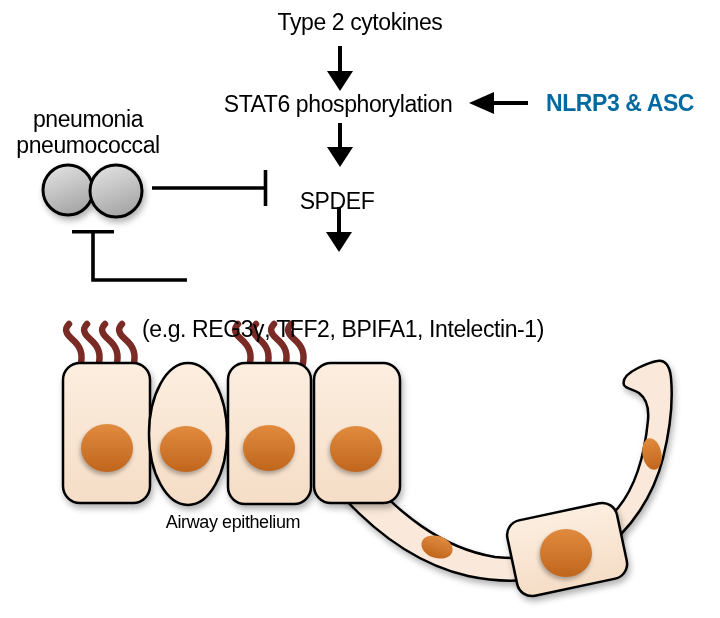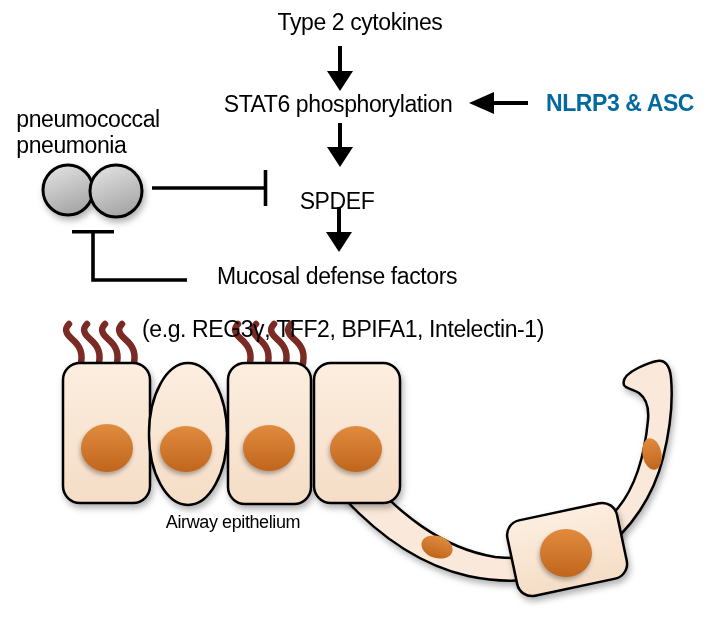--- a/index.html
+++ b/index.html
@@ -3,21 +3,21 @@
 <meta charset="utf-8">
 <style>
   html,body { margin:0; padding:0; background:#ffffff; }
   .stage {
     position:relative; width:720px; height:618px; background:#ffffff;
     font-family:"Liberation Sans", sans-serif; color:#000; overflow:hidden;
   }
   .lbl {
     position:absolute; transform:translateX(-50%);
     white-space:nowrap; font-size:23px; line-height:26px;
-    letter-spacing:-0.4px; text-align:left; color:#000;
+    letter-spacing:-0.4px; text-align:center; color:#000;
   }
   .lbl.red { color:#0369a1; font-weight:bold; }
   .lbl.small { font-size:18px; }
   svg { position:absolute; left:0; top:0; }
   .softshadow { filter:drop-shadow(2px 4px 3px rgba(0,0,0,0.30)); }
   .nucshadow  { filter:drop-shadow(-1px 3px 2px rgba(0,0,0,0.30)); }
 </style>
 </head>
 <body>
 
@@ -130,24 +130,23 @@
   </svg>
 
   <div class="lbl" style="left:360px; top:9px;">Type 2 cytokines</div>
 
   <div class="lbl" style="left:338px; top:91px;">STAT6 phosphorylation</div>
 
   <div class="lbl red" style="left:620px; top:90px;">NLRP3 &amp; ASC</div>
 
   <div class="lbl" style="left:337px; top:188px;">SPDEF</div>
 
-  <div class="lbl" style="left:337px; top:263px;">Mucosal defense factors</div>
 
   <div class="lbl" style="left:343px; top:291px;margin-top:25px;">(e.g. REG3γ, TFF2, BPIFA1, Intelectin-1)</div>
 
   <div class="lbl" style="left:88px; top:106px;">
+    <div>pneumonia</div>
     <div>pneumococcal</div>
-    <div>pneumonia</div>
   </div>
 
   <div class="lbl small" style="left:233px; top:509px;">Airway epithelium</div>
 
 </div>
 
 </body></html>

